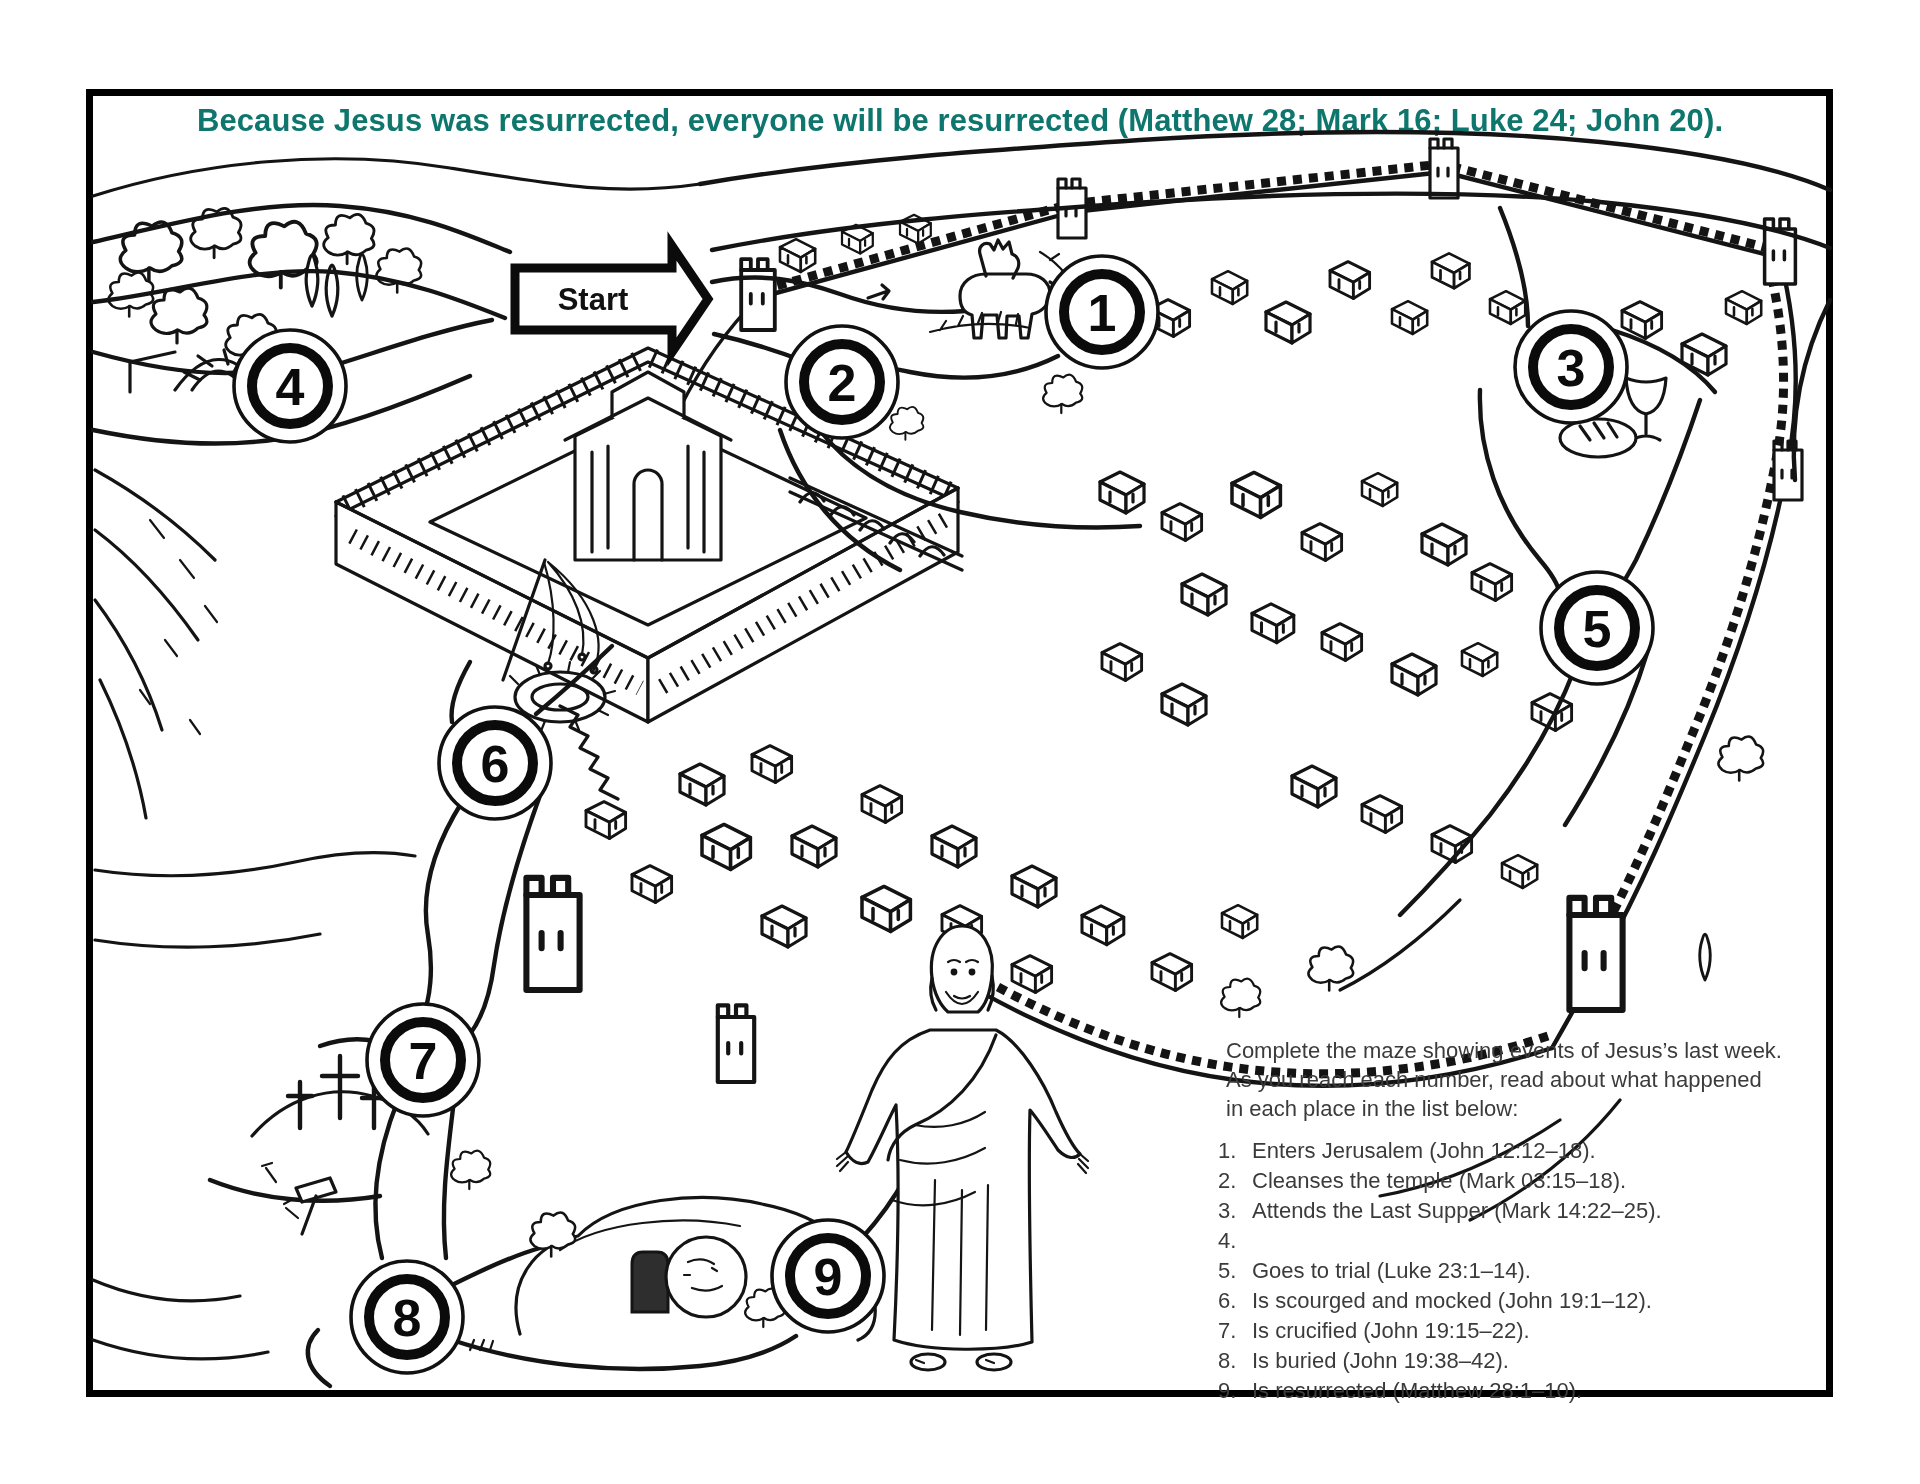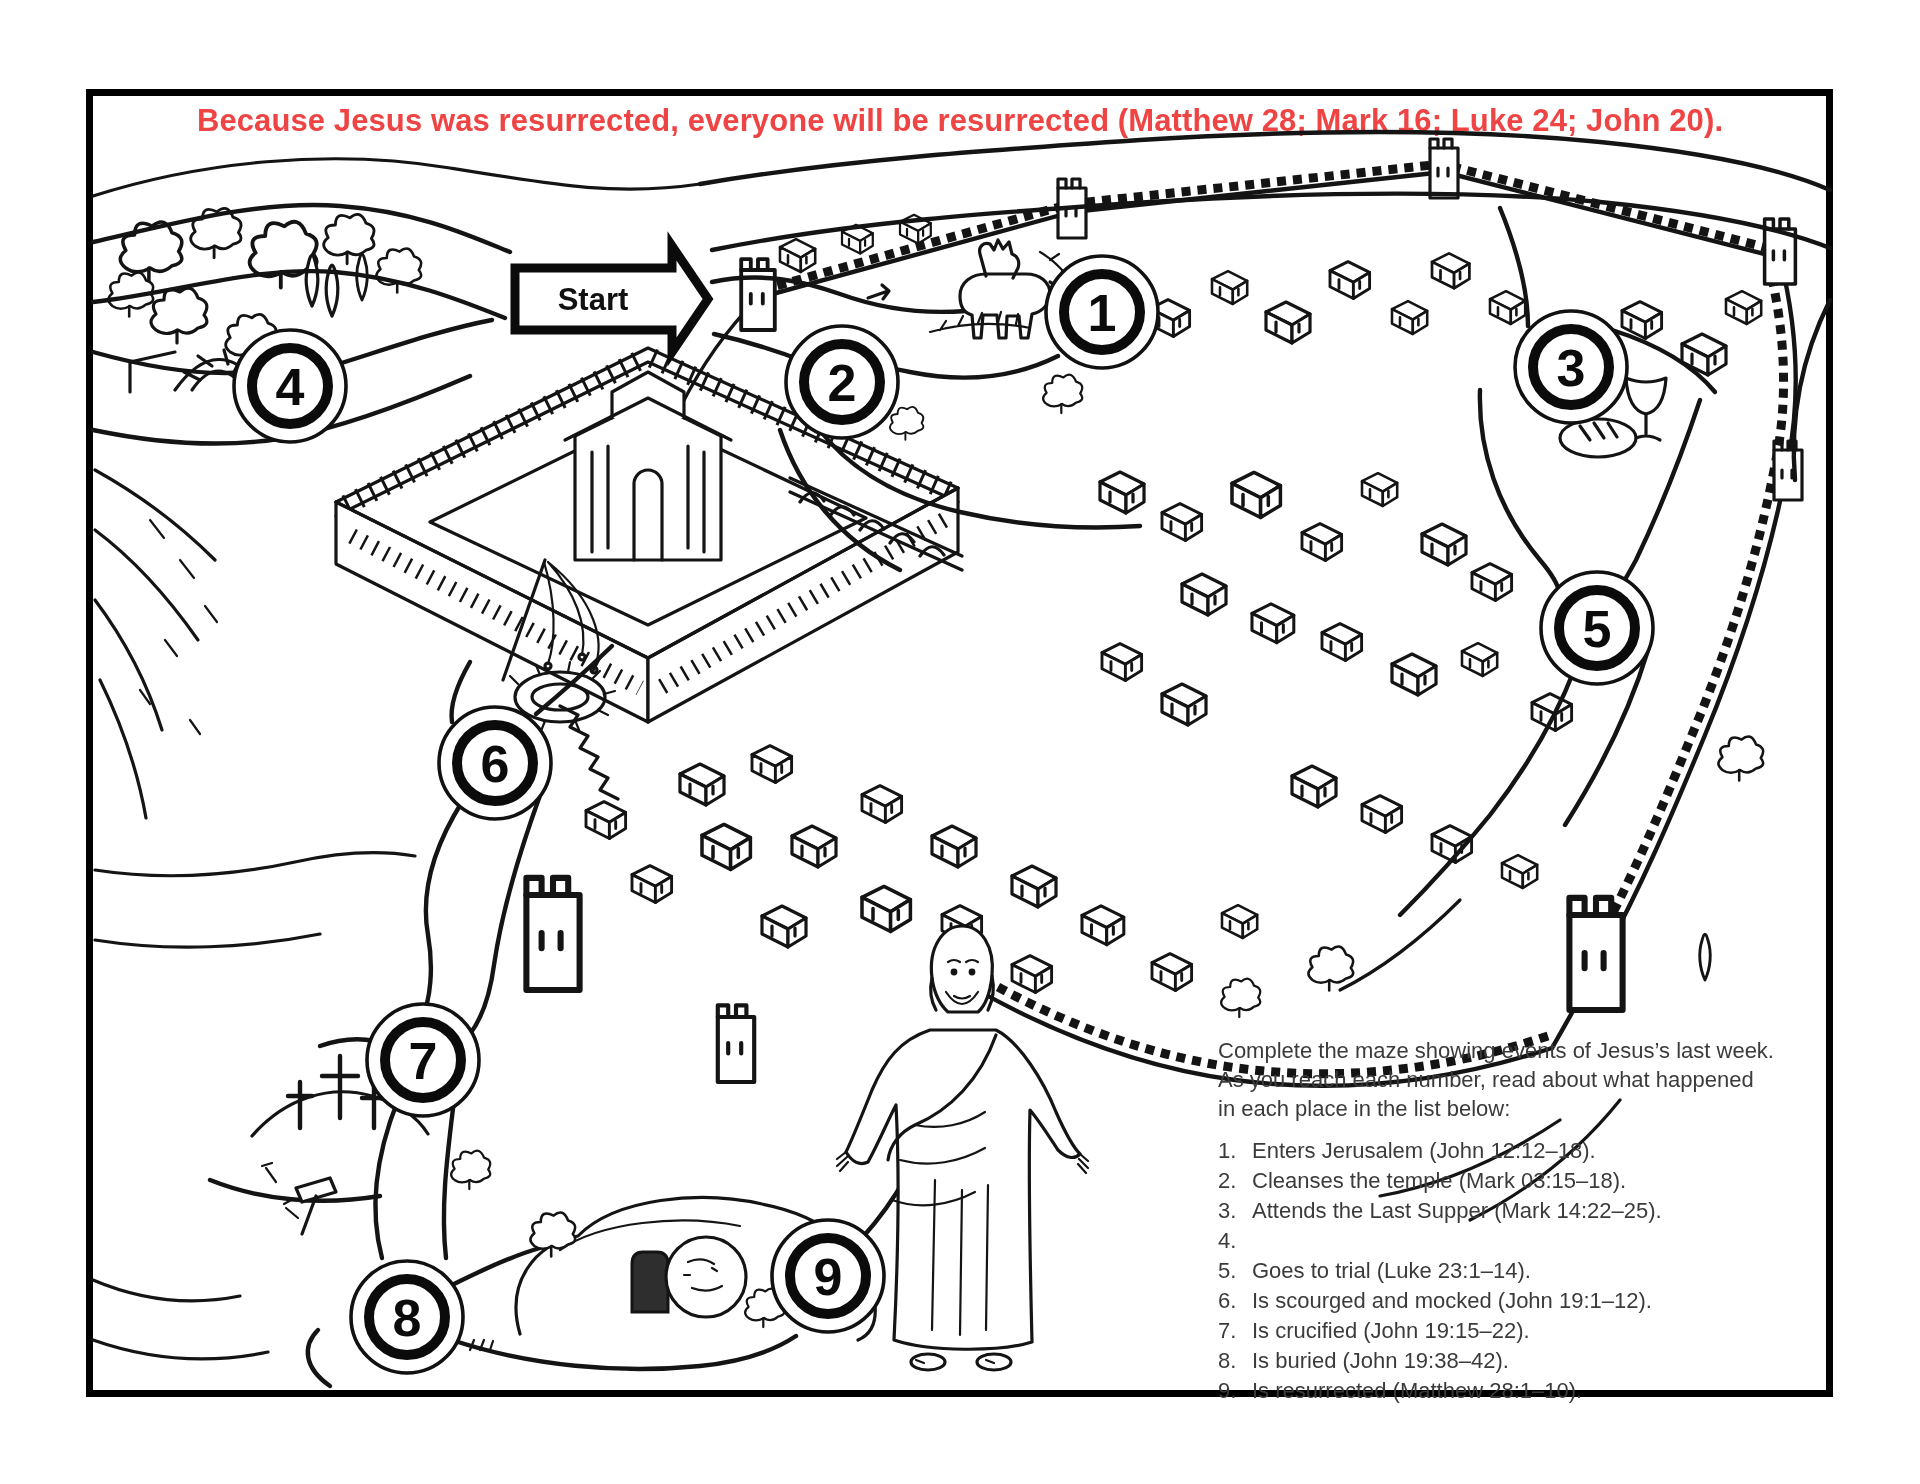--- a/index.html
+++ b/index.html
@@ -1,36 +1,36 @@
 <!DOCTYPE html>
 <html><head>
 <meta charset="utf-8">
 <style>
   html,body{margin:0;padding:0;background:#fff;}
   body{width:1920px;height:1484px;position:relative;overflow:hidden;
        font-family:"Liberation Sans",sans-serif;}
   .frame{position:absolute;left:86px;top:89px;width:1747px;height:1308px;
          border:7px solid #000;box-sizing:border-box;}
   .page-title{position:absolute;left:0;top:103px;width:1920px;text-align:center;
-         font-size:31px;font-weight:700;color:#ef4444;letter-spacing:.1px;}
+         font-size:31px;font-weight:700;color:#0f766e;letter-spacing:.1px;}
   .art{position:absolute;left:0;top:0;width:1920px;height:1484px;}
   .ink{fill:none;stroke:#141414;stroke-width:3.2;stroke-linecap:round;stroke-linejoin:round;}
   .bold{stroke-width:4.4;}
   .thin{stroke-width:2.2;}
   .cren{fill:none;stroke:#141414;stroke-width:9;stroke-dasharray:9 7;}
   .cols{fill:none;stroke:#141414;stroke-width:20;stroke-dasharray:3 11;}
   .cols2{fill:none;stroke:#141414;stroke-width:16;stroke-dasharray:2.5 10;}
   .wfill{fill:#fff;}
   .bubble{fill:#fff;stroke:#111;stroke-width:3.6;}
   .ring{fill:#fff;stroke:#0b0b0b;stroke-width:10;}
   .mnum{font:800 52px "Liberation Sans",sans-serif;text-anchor:middle;fill:#0b0b0b;}
   .start-poly{fill:#fff;stroke:#0b0b0b;stroke-width:9;stroke-linejoin:miter;}
   .start-txt{font:700 31px "Liberation Sans",sans-serif;text-anchor:middle;fill:#111;}
   .panel{position:absolute;left:1218px;top:1036px;width:600px;color:#3b3b3b;}
-  .intro div{font-size:22px;line-height:29px;}
+  .intro div{font-size:22px;line-height:29px;margin-left:8px;}
   .events{margin-top:13px;}
   .event-row{display:flex;font-size:22px;line-height:30px;}
   .event-num{width:34px;flex:0 0 34px;}
 </style>
 </head>
 <body>
 
 <div class="frame"></div>
 <div class="page-title">Because Jesus was resurrected, everyone will be resurrected (Matthew 28; Mark 16; Luke 24; John 20).</div>
 

